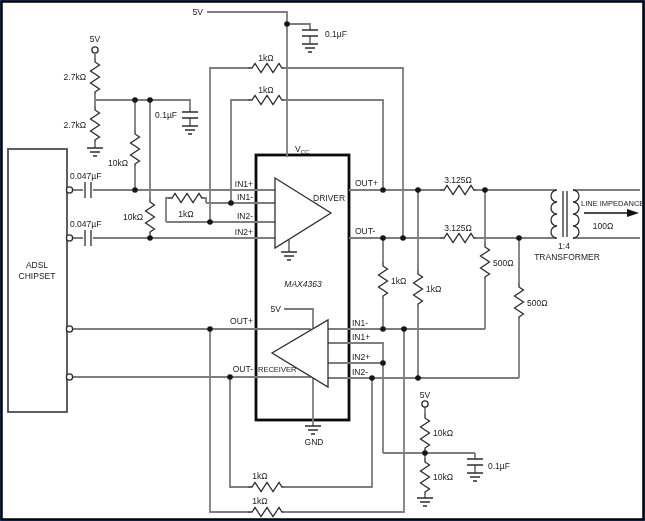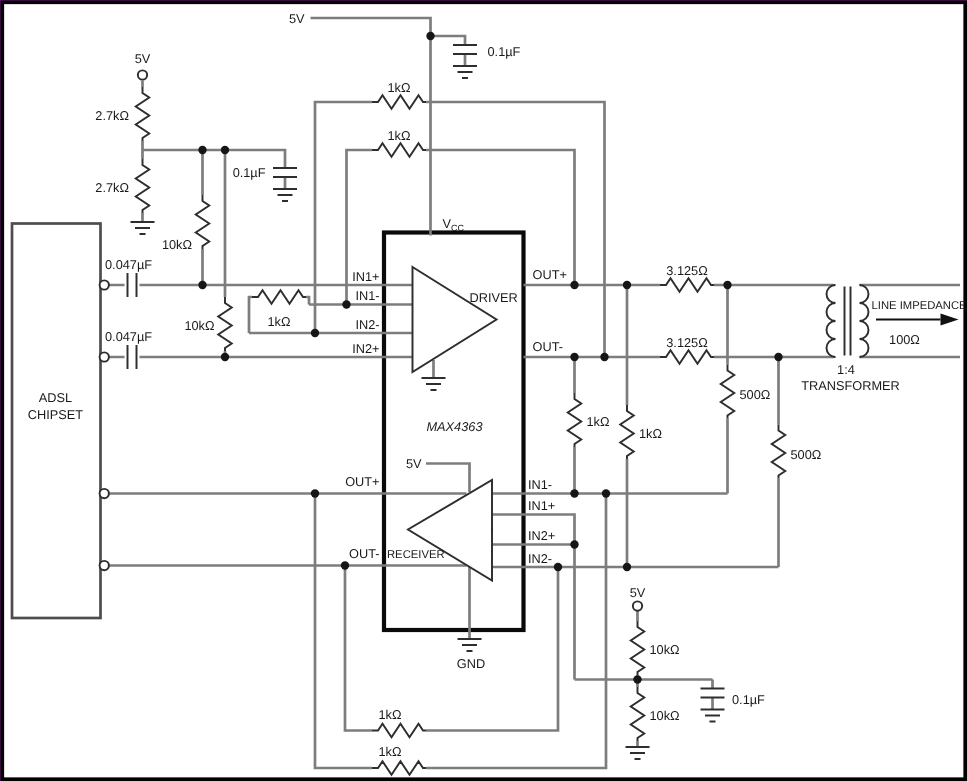--- a/index.html
+++ b/index.html
@@ -1,17 +1,17 @@
 <!DOCTYPE html>
 <html><head>
 <meta charset="utf-8">
 <style>
   html,body{margin:0;padding:0;background:#fff;}
   body{font-family:"Liberation Sans",sans-serif;}
-  #stage{width:645px;height:521px;position:relative;background:#a21caf;}
+  #stage{width:645px;height:521px;position:relative;background:#3b82f6;}
   svg{display:block;}
   text{fill:#1a1a1a;font-family:"Liberation Sans",sans-serif;font-size:8.5px;}
   .small{font-size:7.5px;}
   .part{font-style:italic;}
 </style>
 </head>
 <body>
 
 <div id="stage">
 <svg width="645" height="521" viewBox="0 0 645 521">

